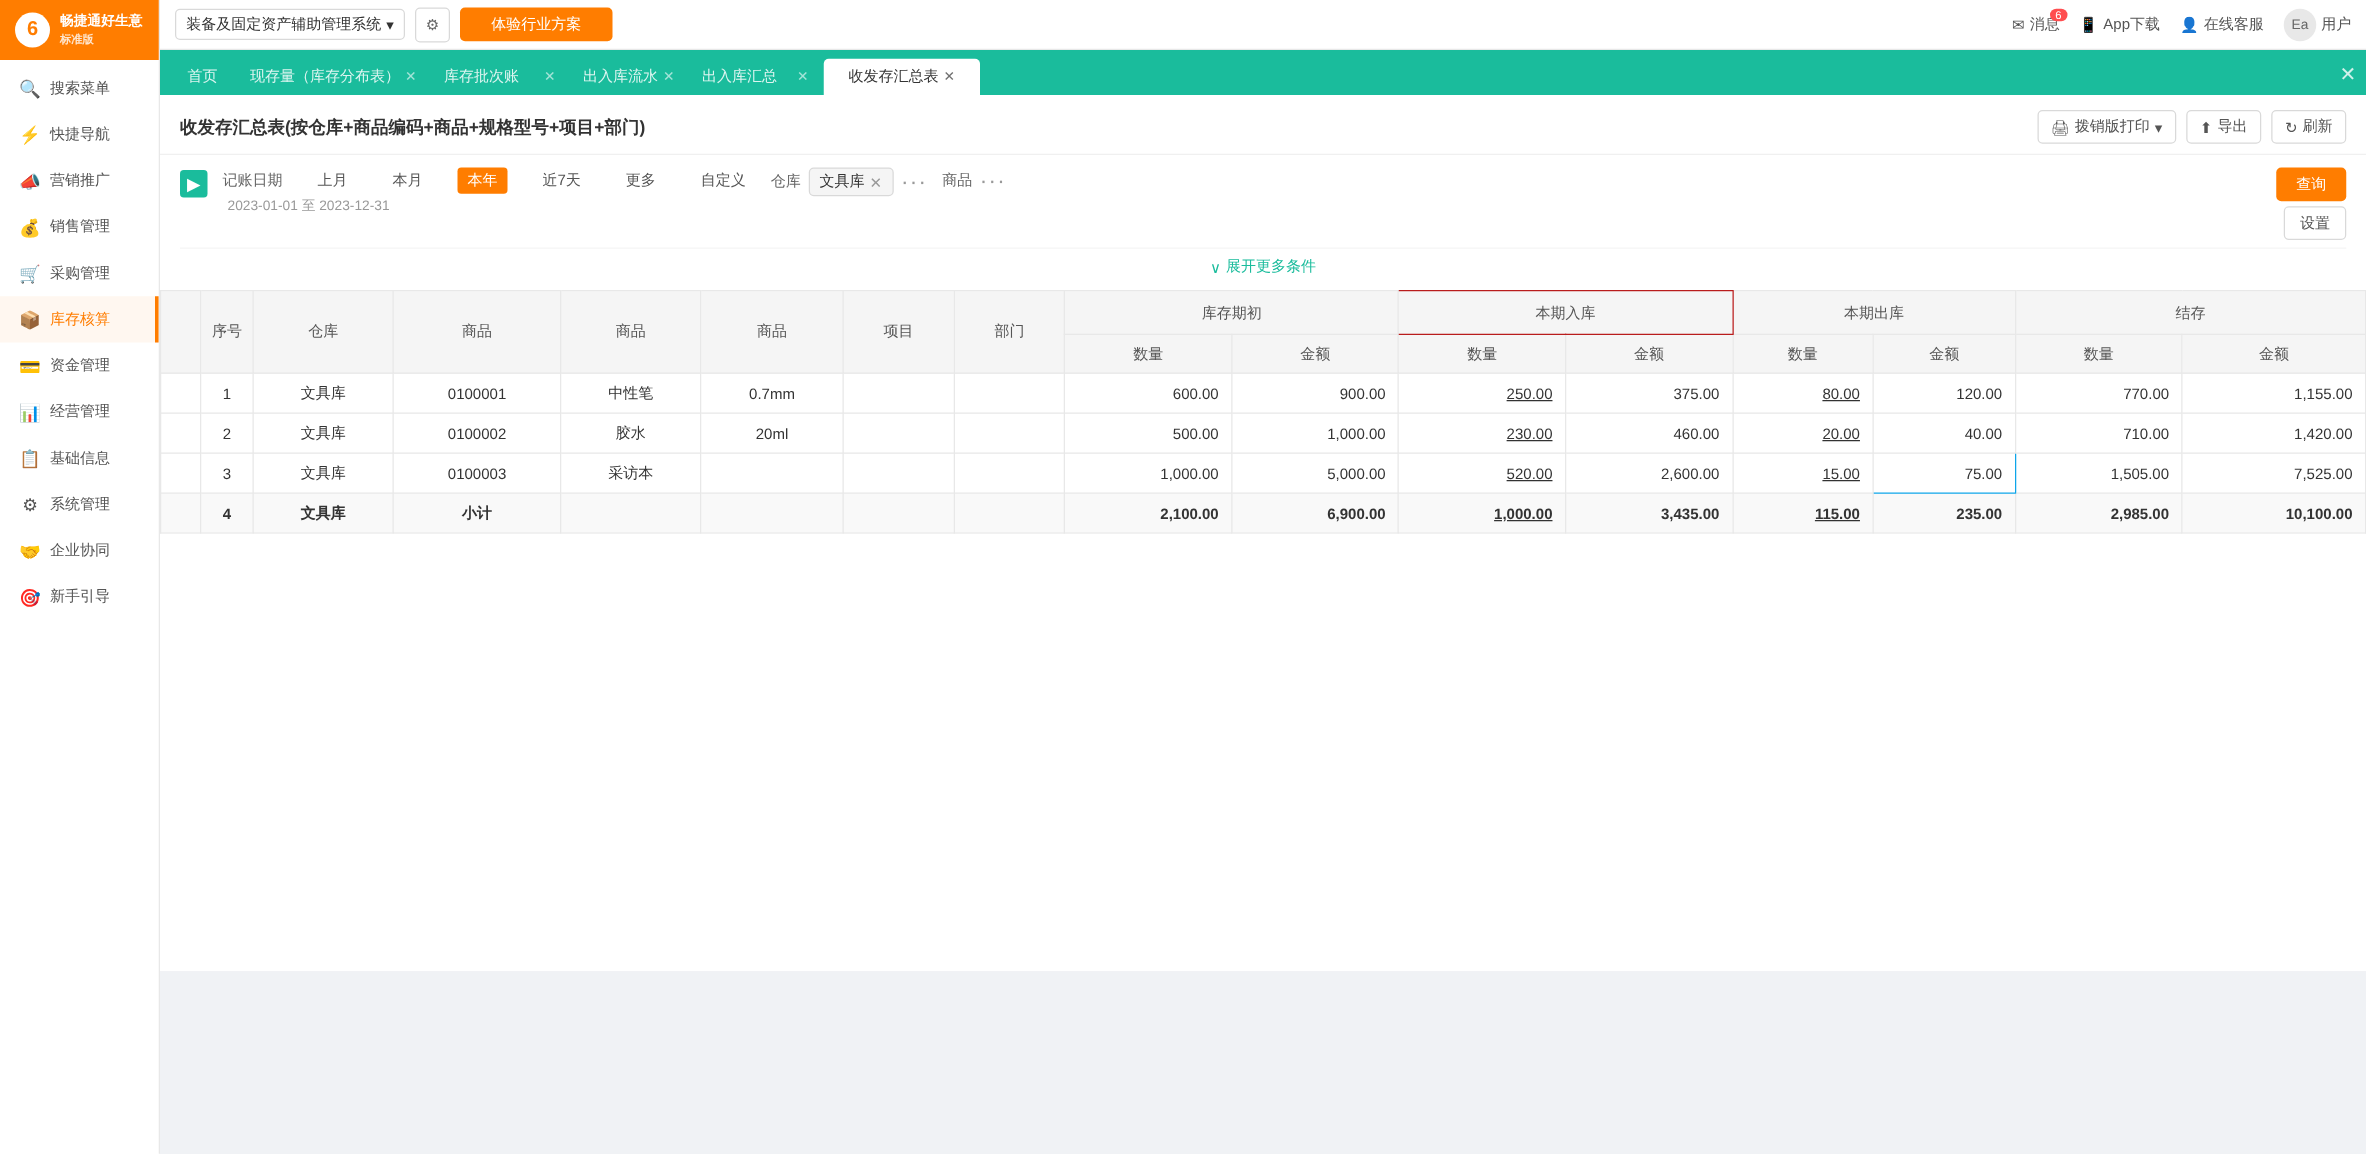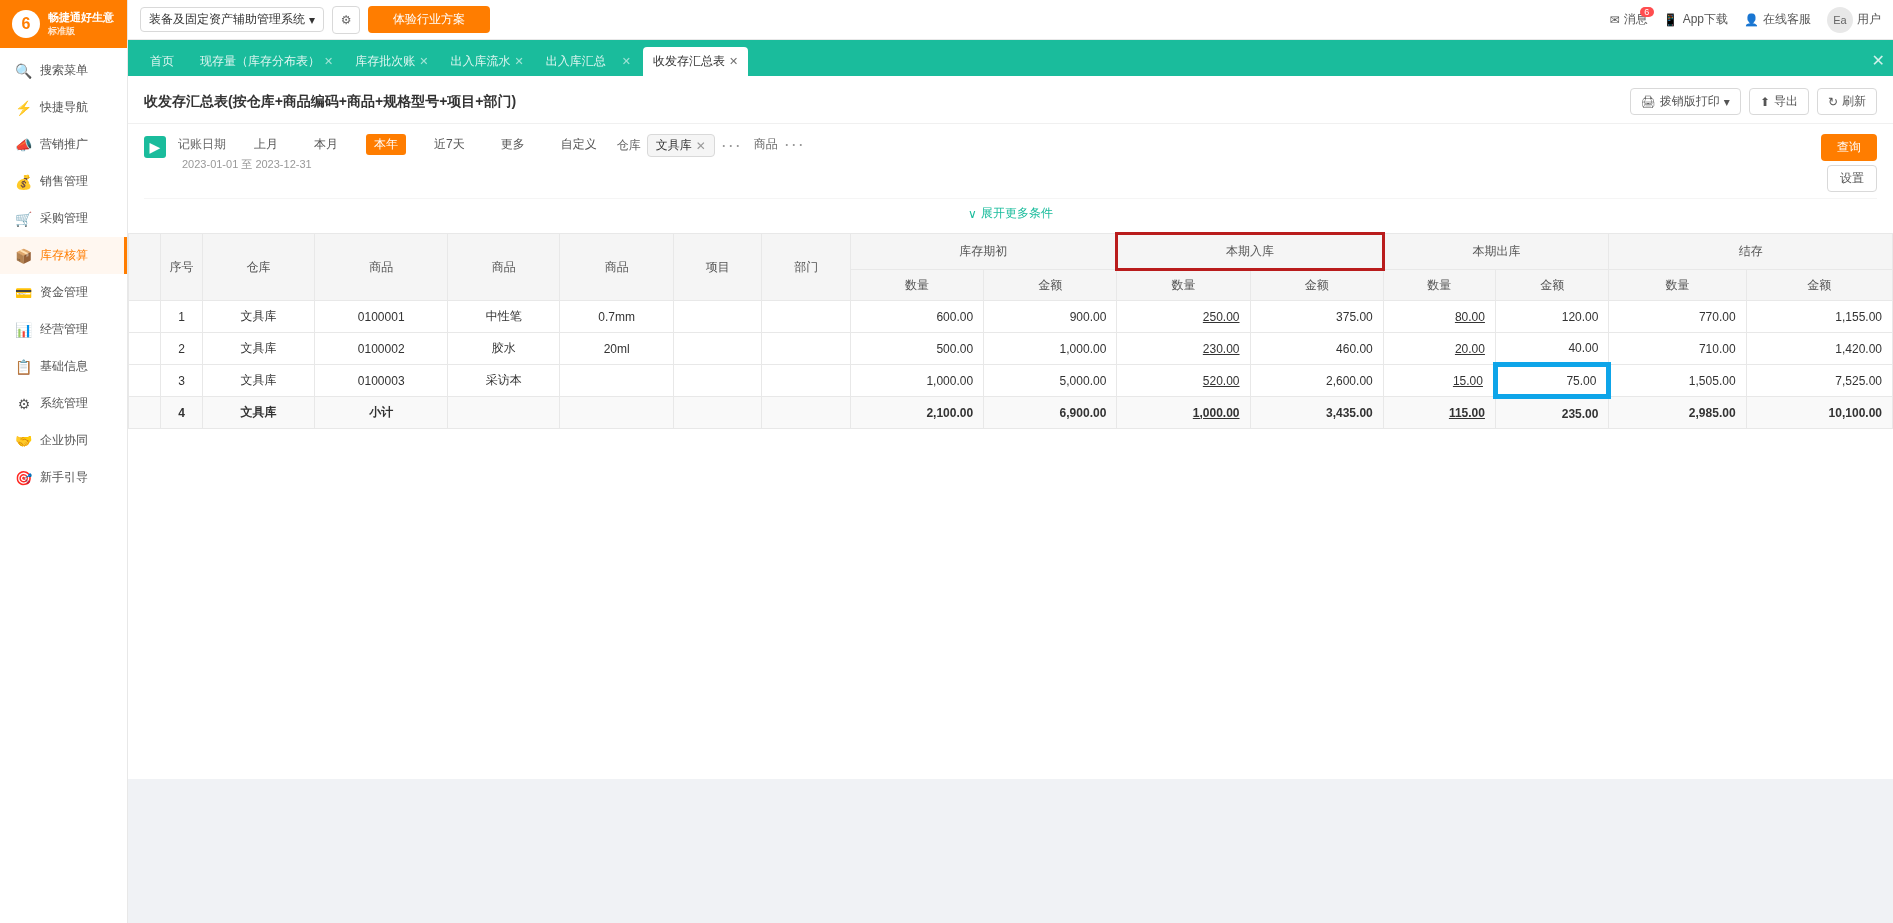--- a/index.html
+++ b/index.html
@@ -151,33 +151,33 @@
 </div>
 
 <div class="tabbar" style="position:fixed;left:128px;top:40px;right:0;height:36px;background:#1abc9c;z-index:98;display:flex;align-items:flex-end;padding:0 8px;">
   <div class="tab-item" style="padding:6px 14px;color:rgba(255,255,255,0.85);font-size:12px;cursor:pointer;border-radius:4px 4px 0 0;margin-right:2px;background:transparent;">
     <span>首页</span>
   </div>
   <div class="tab-item" style="padding:6px 10px;color:rgba(255,255,255,0.85);font-size:12px;cursor:pointer;border-radius:4px 4px 0 0;margin-right:2px;display:flex;align-items:center;gap:4px;background:transparent;">
     <span>现存量（库存分布表）</span>
     <span style="font-size:11px;opacity:0.7;">✕</span>
   </div>
-  <div class="tab-item" style="padding:6px 10px;color:rgba(255,255,255,0.85);font-size:12px;cursor:pointer;border-radius:4px 4px 0 0;margin-right:2px;display:flex;align-items:center;gap:4px;background:transparent;">
+  <div class="tab-item" style="padding:6px 10px;color:rgba(255,255,255,0.85);font-size:12px;cursor:pointer;border-radius:4px 4px 0 0;margin-right:2px;display:flex;align-items:center;gap:20px;background:transparent;">
     <span>库存批次账</span>
     <span style="font-size:11px;opacity:0.7;">✕</span>
   </div>
   <div class="tab-item" style="padding:6px 10px;color:rgba(255,255,255,0.85);font-size:12px;cursor:pointer;border-radius:4px 4px 0 0;margin-right:2px;display:flex;align-items:center;gap:4px;background:transparent;">
     <span>出入库流水</span>
     <span style="font-size:11px;opacity:0.7;">✕</span>
   </div>
   <div class="tab-item" style="padding:6px 10px;color:rgba(255,255,255,0.85);font-size:12px;cursor:pointer;border-radius:4px 4px 0 0;margin-right:2px;display:flex;align-items:center;gap:16px;background:transparent;">
     <span>出入库汇总</span>
     <span style="font-size:11px;opacity:0.7;">✕</span>
   </div>
-  <div class="tab-item active" style="padding:6px 10px;font-size:12px;cursor:pointer;border-radius:4px 4px 0 0;margin-right:2px;display:flex;align-items:center;gap:4px;background:#fff;color:#333;">
+  <div class="tab-item active" style="padding:6px 20px;font-size:12px;cursor:pointer;border-radius:4px 4px 0 0;margin-right:2px;display:flex;align-items:center;gap:4px;background:#fff;color:#333;">
     <span>收发存汇总表</span>
     <span style="font-size:11px;opacity:0.7;color:#333;">✕</span>
   </div>
   <div style="margin-left:auto;color:rgba(255,255,255,0.8);font-size:16px;cursor:pointer;padding-bottom:6px;">✕</div>
 </div>
 
 <div style="margin-left:128px;padding-top:76px;">
   <div style="background:#fff;">
 
     <div style="padding:12px 16px 8px;border-bottom:1px solid #f0f0f0;display:flex;align-items:center;justify-content:space-between;">
@@ -252,21 +252,21 @@
               <span></span>
             </th>
             <th rowspan="2" style="background:#f5f5f5;padding:24px 6px;border:1px solid #e8e8e8;width:42px;">序号</th>
             <th rowspan="2" style="background:#f5f5f5;padding:8px 10px;border:1px solid #e8e8e8;">仓库</th>
             <th rowspan="2" style="background:#f5f5f5;padding:8px 10px;border:1px solid #e8e8e8;">商品</th>
             <th rowspan="2" style="background:#f5f5f5;padding:8px 10px;border:1px solid #e8e8e8;">商品</th>
             <th rowspan="2" style="background:#f5f5f5;padding:8px 10px;border:1px solid #e8e8e8;">商品</th>
             <th rowspan="2" style="background:#f5f5f5;padding:8px 10px;border:1px solid #e8e8e8;">项目</th>
             <th rowspan="2" style="background:#f5f5f5;padding:8px 10px;border:1px solid #e8e8e8;">部门</th>
             <th colspan="2" style="background:#f5f5f5;padding:8px 10px;border:1px solid #e8e8e8;text-align:center;">库存期初</th>
-            <th colspan="2" style="background:#f5f5f5;padding:8px 10px;border:3px solid #b91c1c;text-align:center;">本期入库</th>
+            <th colspan="2" style="background:#f5f5f5;padding:8px 10px;border:1px solid #b91c1c;text-align:center;">本期入库</th>
             <th colspan="2" style="background:#f5f5f5;padding:8px 10px;border:1px solid #e8e8e8;text-align:center;">本期出库</th>
             <th colspan="2" style="background:#f5f5f5;padding:8px 10px;border:1px solid #e8e8e8;text-align:center;">结存</th>
           </tr>
           <tr>
             <th style="background:#f5f5f5;padding:6px 10px;border:1px solid #e8e8e8;text-align:center;font-weight:normal;">数量</th>
             <th style="background:#f5f5f5;padding:6px 10px;border:1px solid #e8e8e8;text-align:center;font-weight:normal;">金额</th>
             <th style="background:#f5f5f5;padding:6px 10px;border:1px solid #e8e8e8;text-align:center;font-weight:normal;">数量</th>
             <th style="background:#f5f5f5;padding:6px 10px;border:1px solid #e8e8e8;text-align:center;font-weight:normal;">金额</th>
             <th style="background:#f5f5f5;padding:6px 10px;border:1px solid #e8e8e8;text-align:center;font-weight:normal;">数量</th>
             <th style="background:#f5f5f5;padding:6px 10px;border:1px solid #e8e8e8;text-align:center;font-weight:normal;">金额</th>
@@ -321,21 +321,21 @@
             <td style="border:1px solid #e8e8e8;text-align:center;">0100003</td>
             <td style="border:1px solid #e8e8e8;text-align:center;">采访本</td>
             <td style="border:1px solid #e8e8e8;text-align:center;"></td>
             <td style="border:1px solid #e8e8e8;text-align:center;"></td>
             <td style="border:1px solid #e8e8e8;text-align:center;"></td>
             <td style="border:1px solid #e8e8e8;text-align:right;padding:6px 10px;">1,000.00</td>
             <td style="border:1px solid #e8e8e8;text-align:right;padding:6px 10px;">5,000.00</td>
             <td style="border:1px solid #e8e8e8;text-align:right;padding:6px 10px;"><span style="text-decoration:underline;cursor:pointer;">520.00</span></td>
             <td style="border:1px solid #e8e8e8;text-align:right;padding:6px 10px;">2,600.00</td>
             <td style="border:1px solid #e8e8e8;text-align:right;padding:6px 10px;"><span style="text-decoration:underline;cursor:pointer;">15.00</span></td>
-            <td style="border:5px solid #0ea5e9;text-align:right;padding:6px 10px;">75.00</td>
+            <td style="border:1px solid #0ea5e9;text-align:right;padding:6px 10px;">75.00</td>
             <td style="border:1px solid #e8e8e8;text-align:right;padding:6px 10px;">1,505.00</td>
             <td style="border:1px solid #e8e8e8;text-align:right;padding:6px 10px;">7,525.00</td>
           </tr>
 
           <tr style="font-weight:bold;background:#f9f9f9;">
             <td style="border:1px solid #e8e8e8;text-align:center;"></td>
             <td style="border:1px solid #e8e8e8;text-align:center;">4</td>
             <td style="border:1px solid #e8e8e8;text-align:center;">文具库</td>
             <td style="border:1px solid #e8e8e8;text-align:center;">小计</td>
             <td style="border:1px solid #e8e8e8;"></td>

